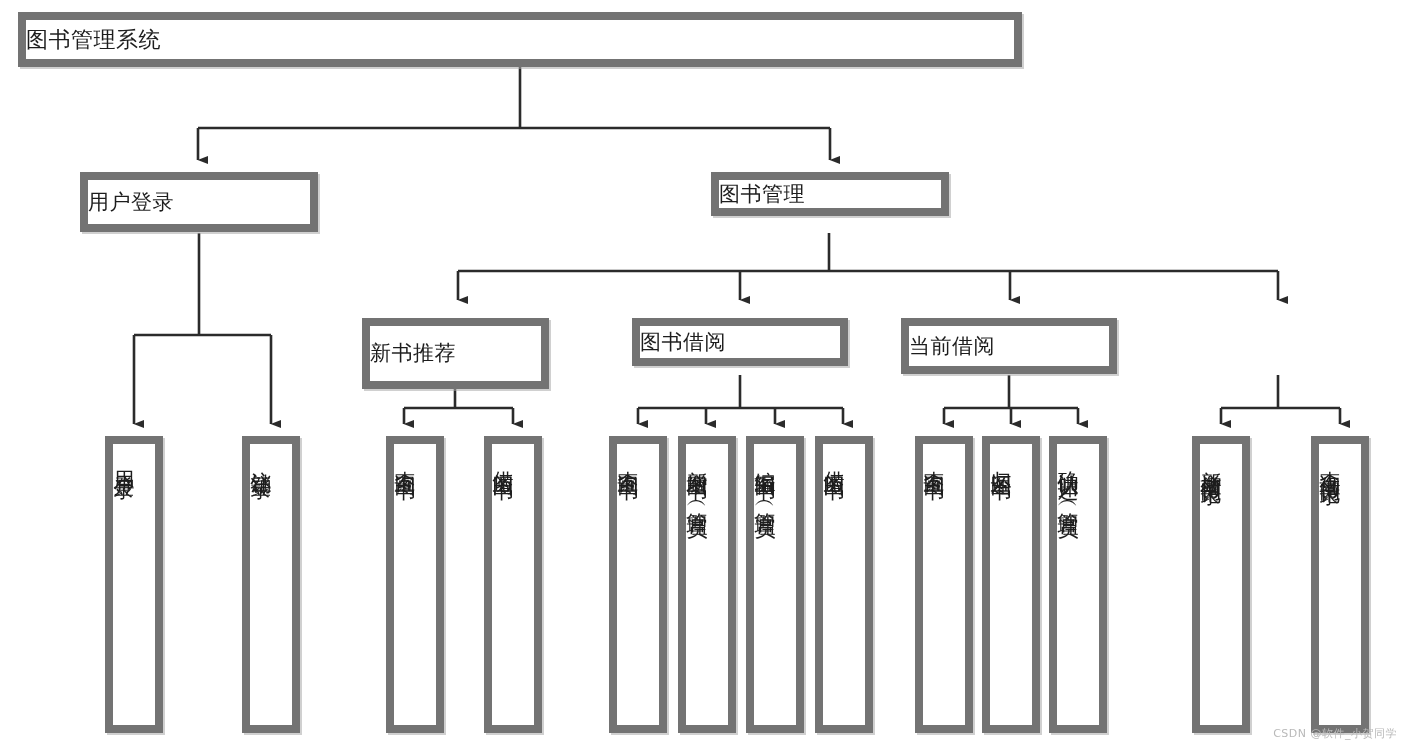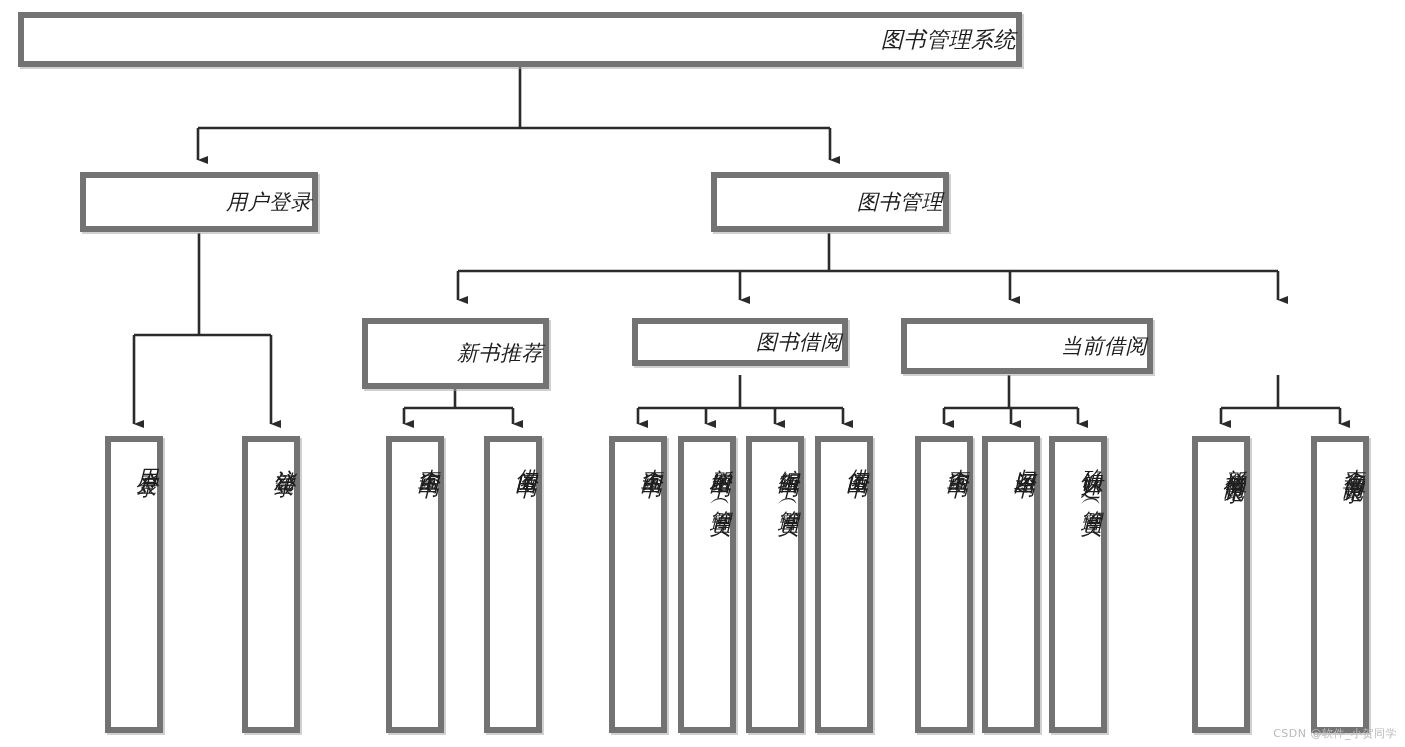--- a/index.html
+++ b/index.html
@@ -22,27 +22,26 @@
     position: absolute;
     left: 0;
     top: 0;
     width: 1405px;
     height: 747px;
     pointer-events: none;
   }
   .node {
     position: absolute;
     box-sizing: border-box;
-    border: 6px solid #737373;
+    border: 8px solid #737373;
     background: #ffffff;
     display: flex;
     align-items: center;
-    justify-content: flex-end;
+    justify-content: flex-start;
     box-shadow: 2px 2px 0 rgba(170,170,170,0.55);
-    font-style: italic;
   }
   .node .label {
     color: #1d1d1d;
     line-height: 1.18;
     text-align: center;
     white-space: pre;
   }
   .node.h .label {
     font-size: 21px;
     letter-spacing: 0.5px;
@@ -129,33 +128,33 @@
   </svg>
 
   <div class="node h root" style="left:18px; top:12px; width:1004px; height:55px;">
     <span class="label">图书管理系统</span>
   </div>
 
   <div class="node h" style="left:80px; top:172px; width:238px; height:60px;">
     <span class="label">用户登录</span>
   </div>
 
-  <div class="node h" style="left:711px; top:172px; width:238px; height:60px;">
+  <div class="node h" style="left:711px; top:172px; width:238px; height:44px;">
     <span class="label">图书管理</span>
   </div>
 
   <div class="node h" style="left:362px; top:318px; width:187px; height:71px;">
     <span class="label">新书推荐</span>
   </div>
 
   <div class="node h" style="left:632px; top:318px; width:216px; height:48px;">
     <span class="label">图书借阅</span>
   </div>
 
-  <div class="node h" style="left:901px; top:318px; width:252px; height:56px;">
+  <div class="node h" style="left:901px; top:318px; width:216px; height:56px;">
     <span class="label">当前借阅</span>
   </div>
 
 
   <div class="node v" style="left:105px; top:436px; width:58px; height:297px;">
     <span class="label">用户登录</span>
   </div>
 
   <div class="node v" style="left:242px; top:436px; width:58px; height:297px;">
     <span class="label">注销登录</span>

